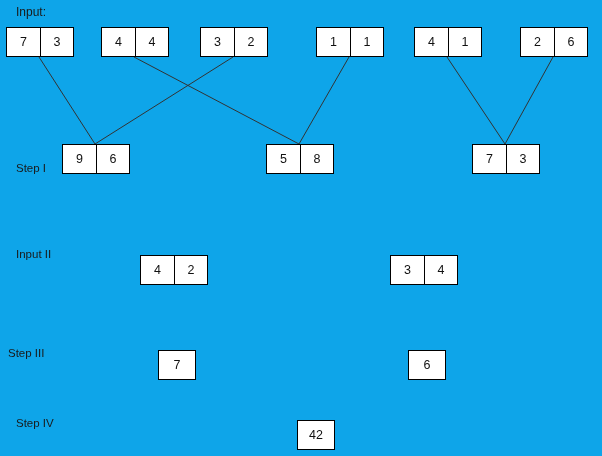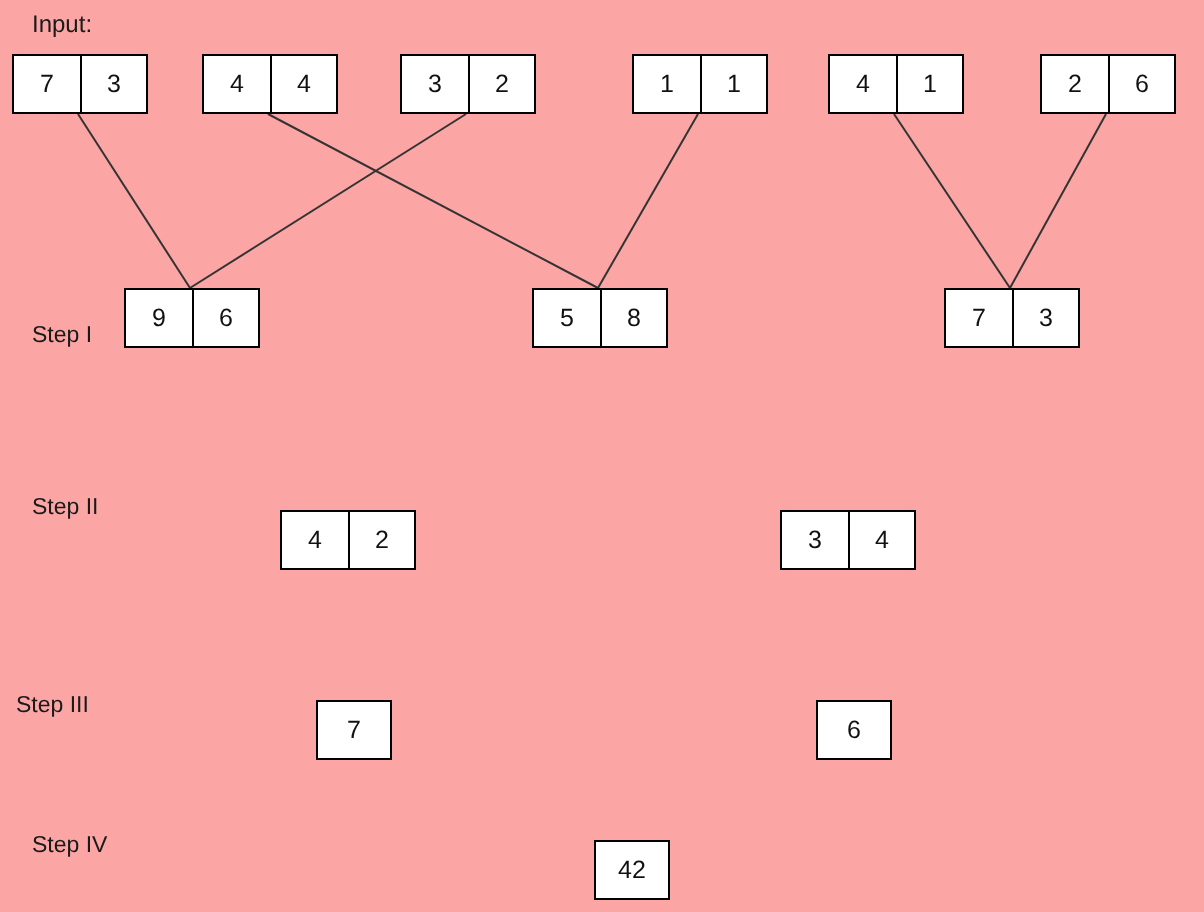--- a/index.html
+++ b/index.html
@@ -9,21 +9,21 @@
     background: #ffffff;
   }
   body {
     font-family: "Liberation Sans", sans-serif;
     color: #1a1a1a;
   }
   #canvas {
     position: relative;
     width: 602px;
     height: 456px;
-    background: #fca5a5;
+    background: #0ea5e9;
     overflow: hidden;
   }
   #edge-layer {
     position: absolute;
     left: 0;
     top: 0;
     width: 602px;
     height: 456px;
     pointer-events: none;
   }
@@ -77,21 +77,21 @@
   <svg id="edge-layer" viewBox="0 0 602 456" xmlns="http://www.w3.org/2000/svg">
       <line x1="39" y1="57" x2="95" y2="144" stroke="#333333" stroke-width="1"></line>
       <line x1="134" y1="57" x2="299" y2="144" stroke="#333333" stroke-width="1"></line>
       <line x1="233" y1="57" x2="95" y2="144" stroke="#333333" stroke-width="1"></line>
       <line x1="349" y1="57" x2="299" y2="144" stroke="#333333" stroke-width="1"></line>
       <line x1="447" y1="57" x2="505" y2="144" stroke="#333333" stroke-width="1"></line>
       <line x1="553" y1="57" x2="505" y2="144" stroke="#333333" stroke-width="1"></line>
     </svg>
 
   <div class="step-label" style="left:16px; top:163px;">Step I</div>
-  <div class="step-label" style="left:16px; top:249px;">Step II</div>
+  <div class="step-label" style="left:16px; top:249px;">Input II</div>
   <div class="step-label" style="left:8px; top:348px;">Step III</div>
   <div class="step-label" style="left:16px; top:418px;text-align:right;">Step IV</div>
 
   <div id="node-layer">
       <div class="node" style="left: 6px; top: 27px; border-color: rgb(0, 0, 0);">
         <div class="cell">7</div>
         <div class="cell">3</div>
       </div>
       <div class="node" style="left: 101px; top: 27px; border-color: rgb(0, 0, 0);">
         <div class="cell">4</div>

